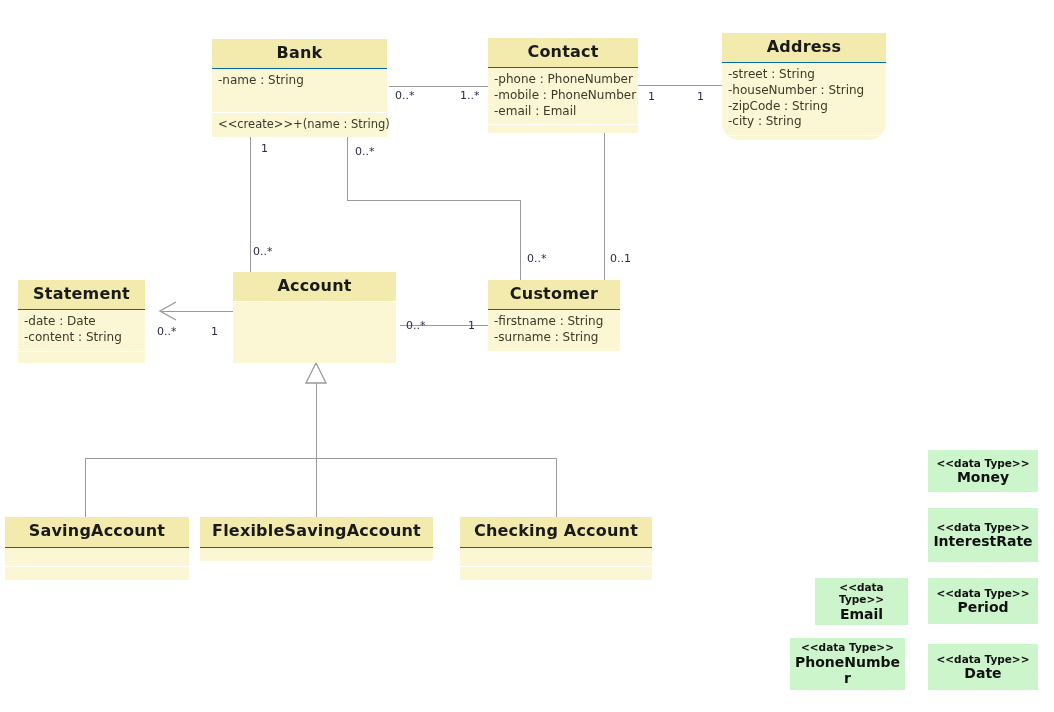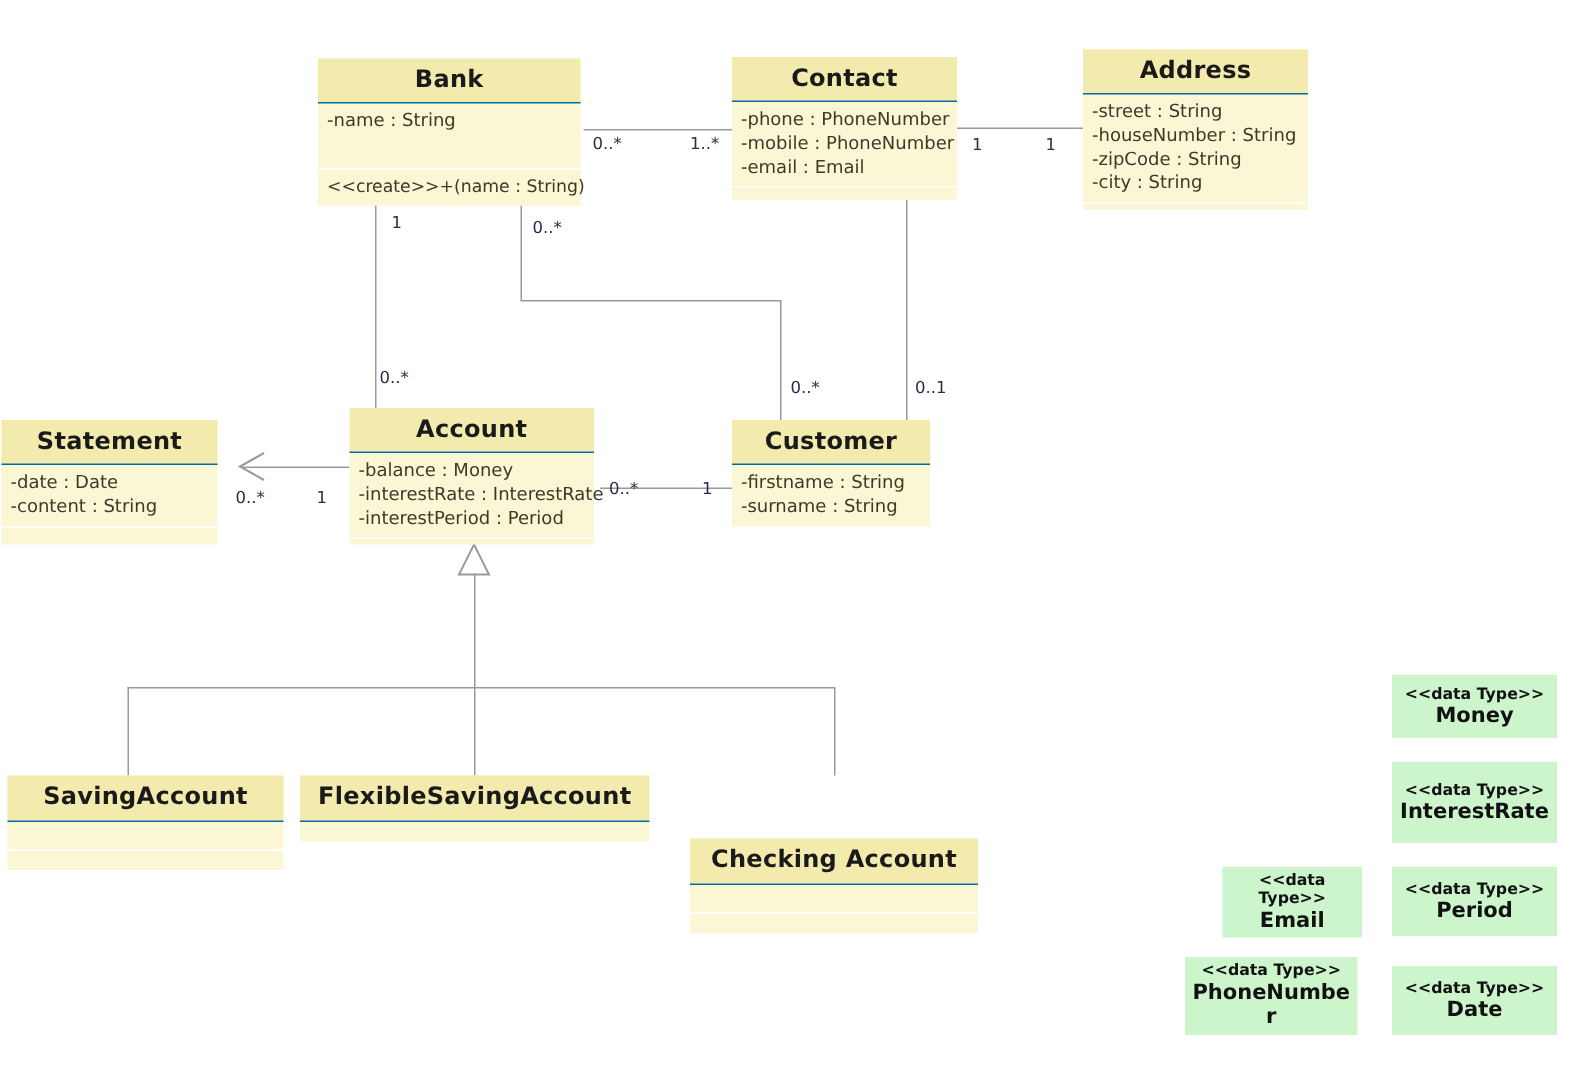--- a/index.html
+++ b/index.html
@@ -163,47 +163,42 @@
   <div class="uml-class" style="left:488px; top:38px; width:150px; height:95px;">
     <div class="uml-header">Contact</div>
     <div class="uml-attrs">
       <div>-phone : PhoneNumber</div>
       <div>-mobile : PhoneNumber</div>
       <div>-email : Email</div>
     </div>
     <div class="uml-ops"></div>
   </div>
 
-  <div class="uml-class" style="left:722px; top:33px; width:150px; height:107px;">
+  <div class="uml-class" style="left:722px; top:33px; width:164px; height:107px;border-radius:17px;">
     <div class="uml-header">Address</div>
     <div class="uml-attrs">
       <div>-street : String</div>
       <div>-houseNumber : String</div>
       <div>-zipCode : String</div>
       <div>-city : String</div>
     </div>
     <div class="uml-ops"></div>
   </div>
 
-  <div class="uml-class" style="left:1px; top:280px; width:144px; height:83px;">
+  <div class="uml-class" style="left:18px; top:280px; width:127px; height:83px;">
     <div class="uml-header">Statement</div>
     <div class="uml-attrs">
       <div>-date : Date</div>
       <div>-content : String</div>
     </div>
     <div class="uml-ops"></div>
   </div>
 
   <div class="uml-class" style="left:233px; top:272px; width:163px; height:91px;">
     <div class="uml-header">Account</div>
-    <div class="uml-attrs">
-      <div>-balance : Money</div>
-      <div>-interestRate : InterestRate</div>
-      <div>-interestPeriod : Period</div>
-    </div>
     <div class="uml-ops"></div>
   </div>
 
   <div class="uml-class" style="left:488px; top:280px; width:132px; height:72px;">
     <div class="uml-header">Customer</div>
     <div class="uml-attrs">
       <div>-firstname : String</div>
       <div>-surname : String</div>
     </div>
     <div class="uml-ops"></div>
@@ -214,21 +209,21 @@
     <div class="uml-attrs"></div>
     <div class="uml-ops"></div>
   </div>
 
   <div class="uml-class sub-class" style="left:200px; top:517px; width:233px; height:44px;">
     <div class="uml-header">FlexibleSavingAccount</div>
     <div class="uml-attrs"></div>
     <div class="uml-ops"></div>
   </div>
 
-  <div class="uml-class sub-class" style="left:460px; top:517px; width:192px; height:63px;margin-top:42px;">
+  <div class="uml-class sub-class" style="left:460px; top:517px; width:192px; height:63px;">
     <div class="uml-header">Checking Account</div>
     <div class="uml-attrs"></div>
     <div class="uml-ops"></div>
   </div>
 
   <div class="datatype" style="left:928px; top:450px; width:110px; height:42px;">
     <div class="dt-stereo">&lt;&lt;data Type&gt;&gt;</div>
     <div class="dt-name">Money</div>
   </div>
 

